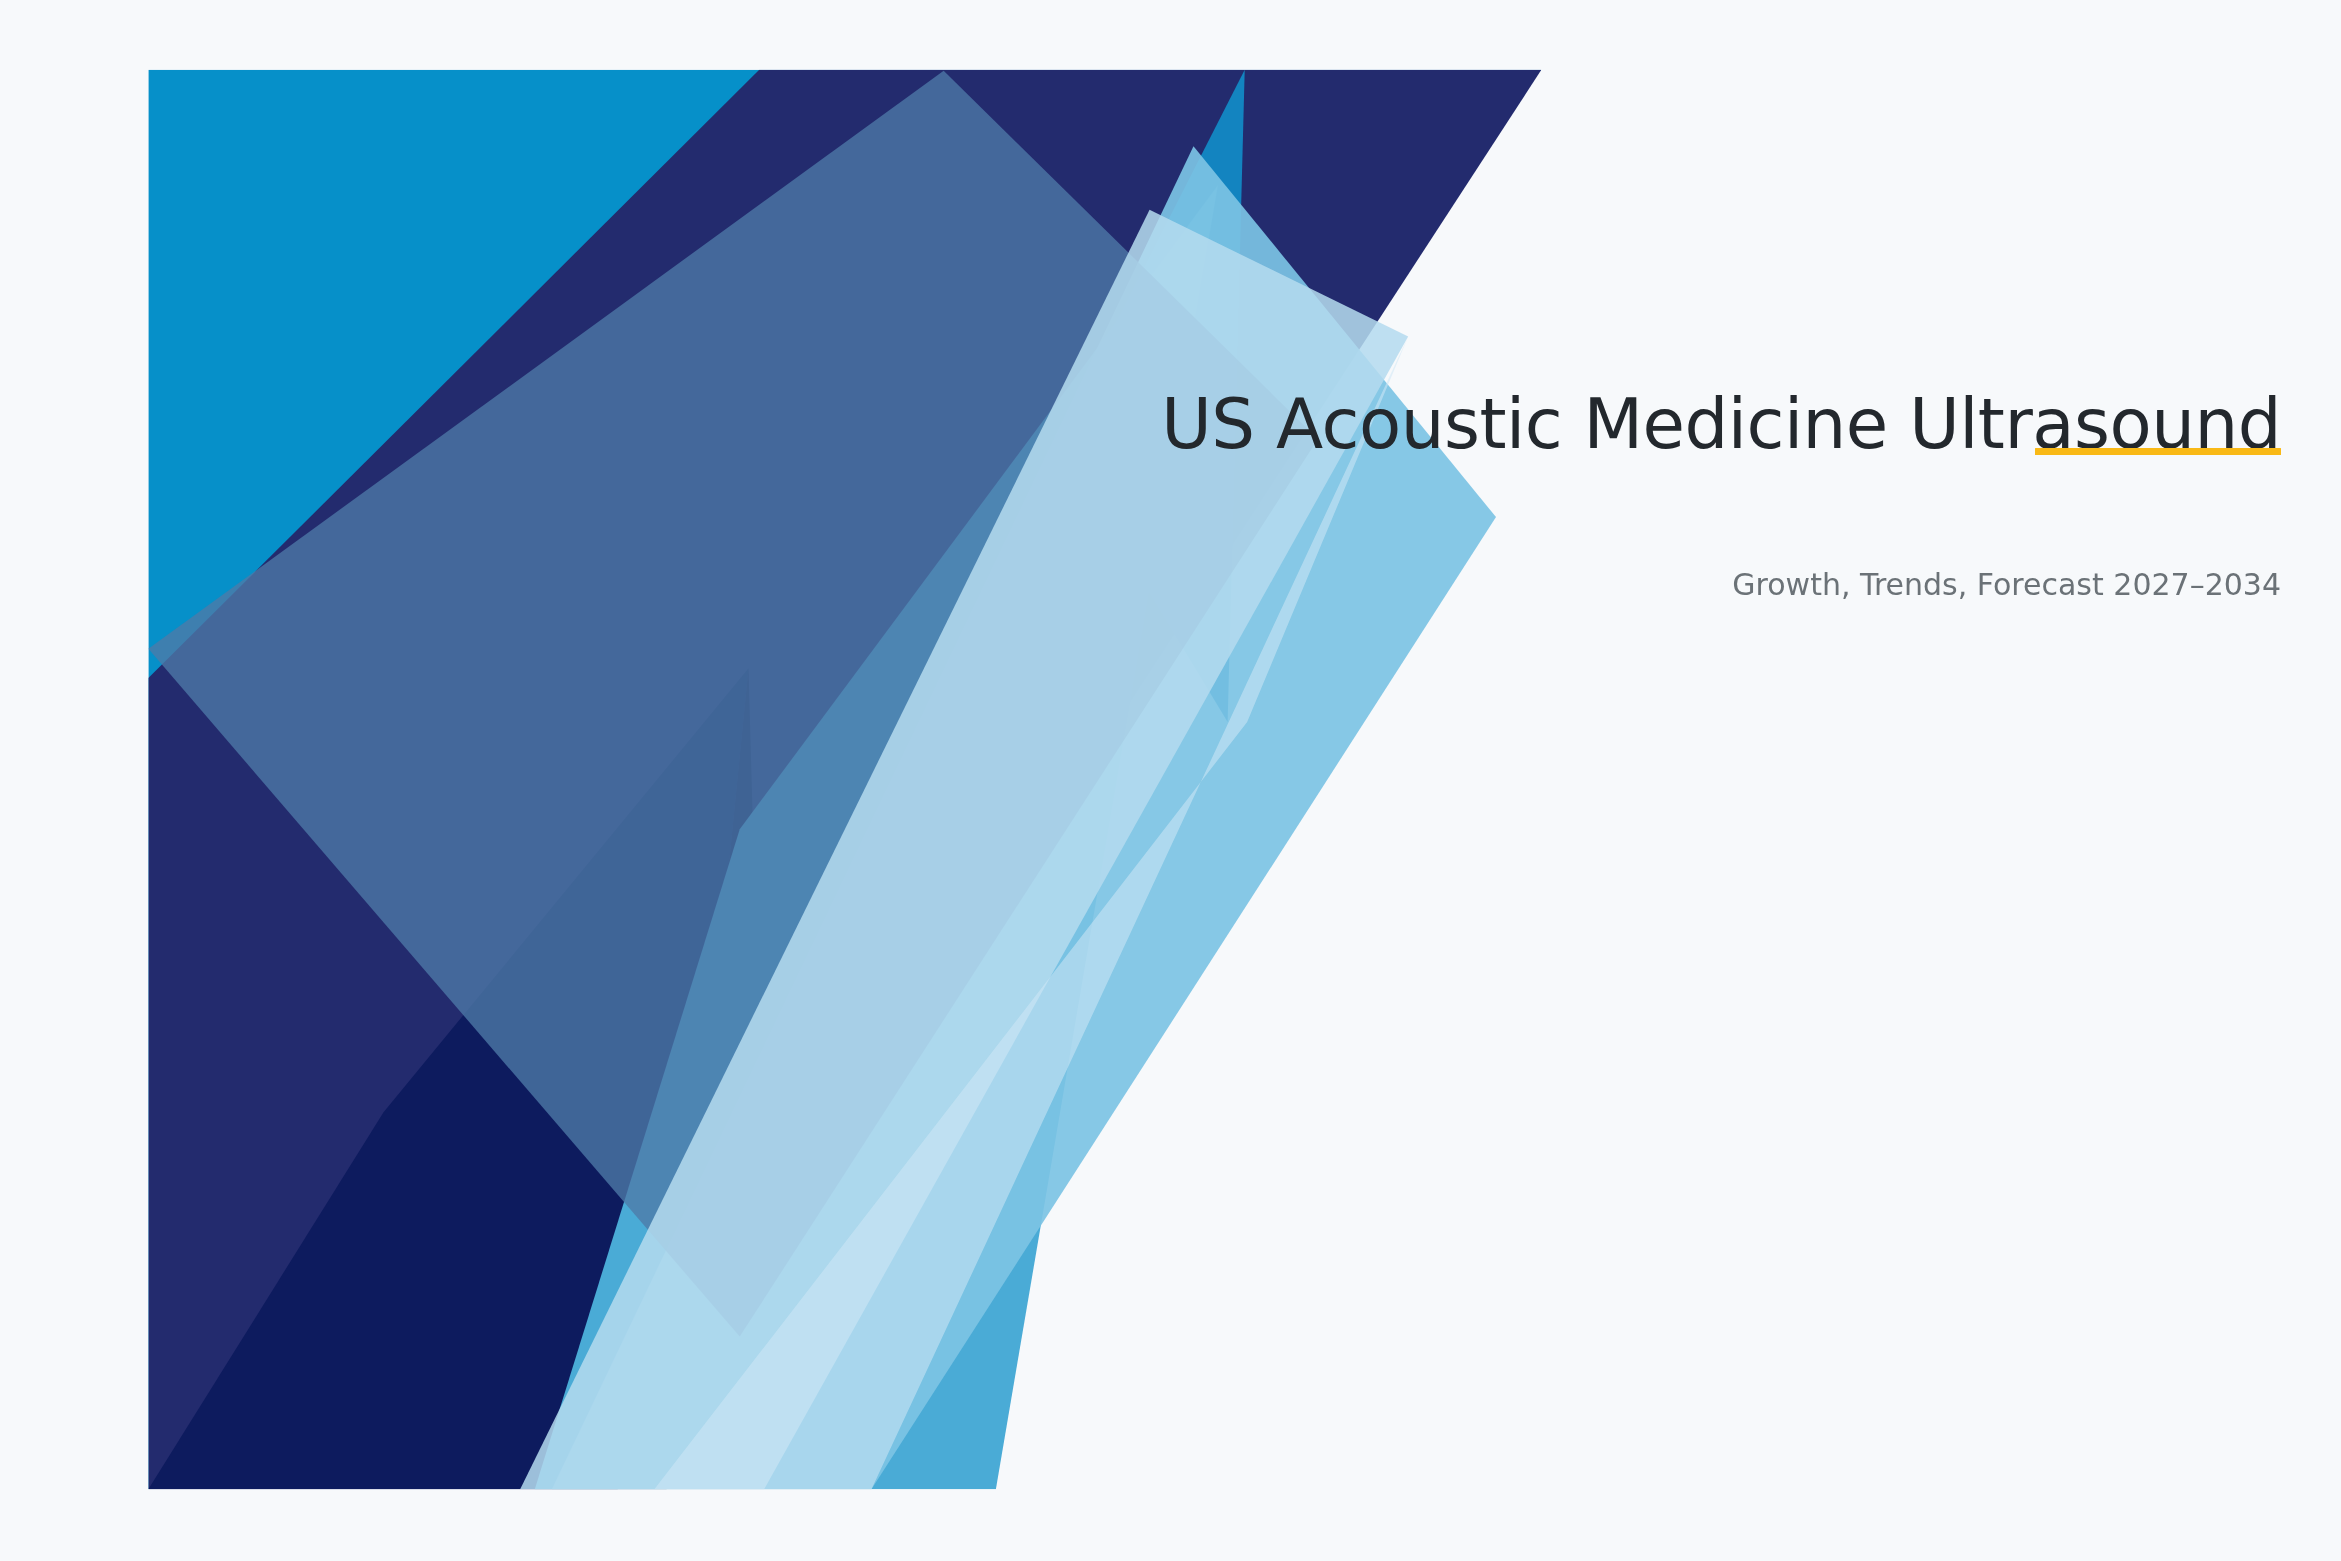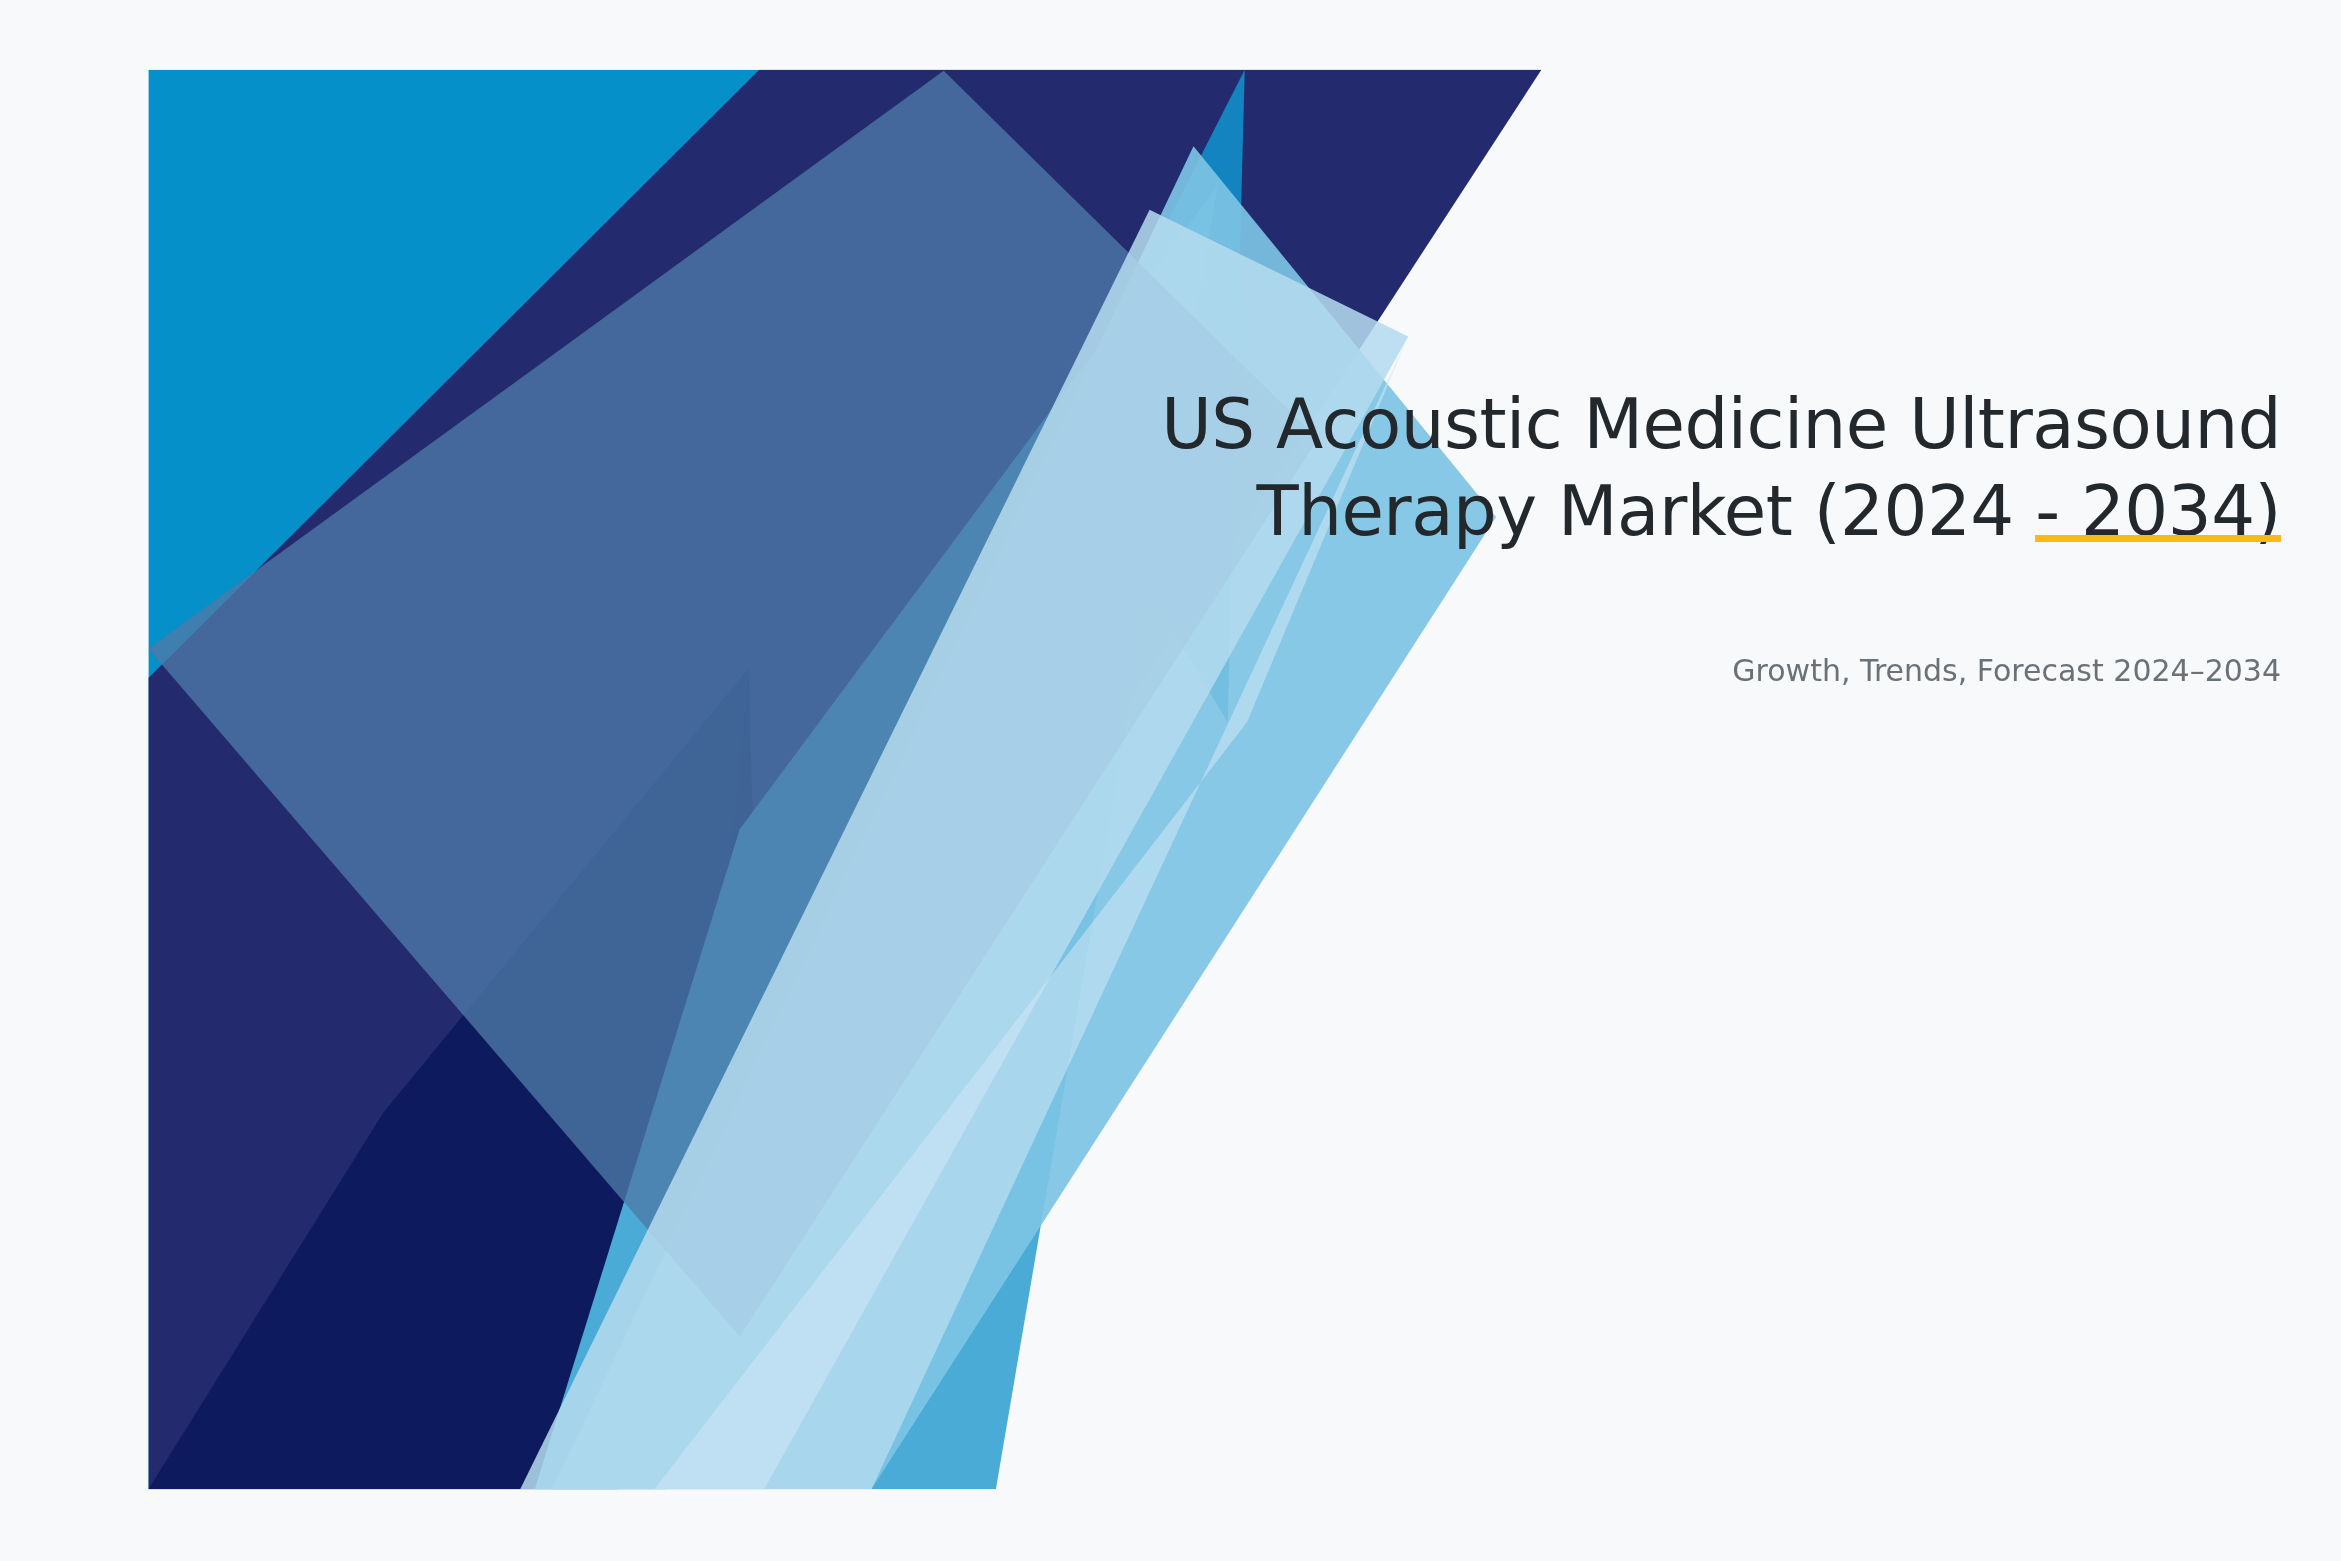--- a/index.html
+++ b/index.html
@@ -103,22 +103,22 @@
       <polygon points="2270,430 2800,690 1480,3053 980,3053" fill="#b5dbef" opacity="0.86"></polygon>
 
       <polygon points="2800,690 2470,1480 1255,3053 1700,3053" fill="#cfe7f5" opacity="0.55"></polygon>
 
     </g>
   </svg>
 
   <div id="text-block">
 
     <div id="title-wrap">
-      <h1 id="page-title"><span>US Acoustic Medicine Ultrasound</span><br><span>Therapy Market (2024 - 2034)</span></h1>
+      <h1 id="page-title"><span>US Acoustic Medicine Ultrasound</span><br></h1>
       <div id="title-accent"></div>
     </div>
 
-    <p id="subtitle"><br><span>Growth, Trends, Forecast 2024–2034</span></p>
+    <p id="subtitle"><br><span>Growth, Trends, Forecast 2027–2034</span></p>
 
   </div>
 
 </div>
 
 
 </body></html>

